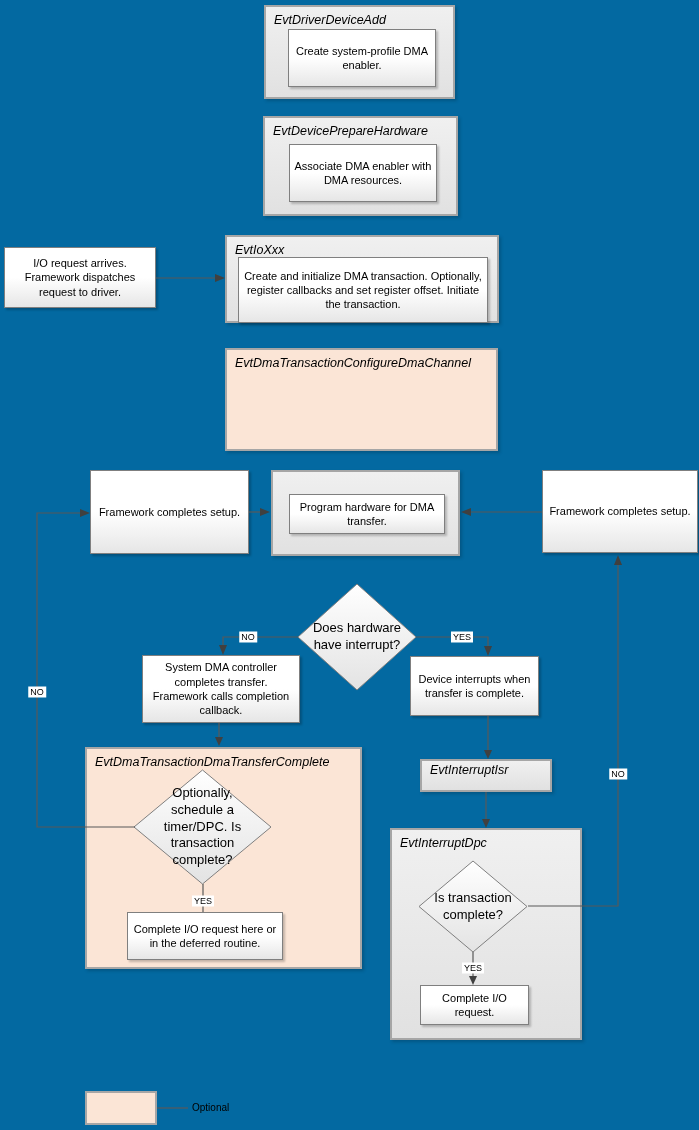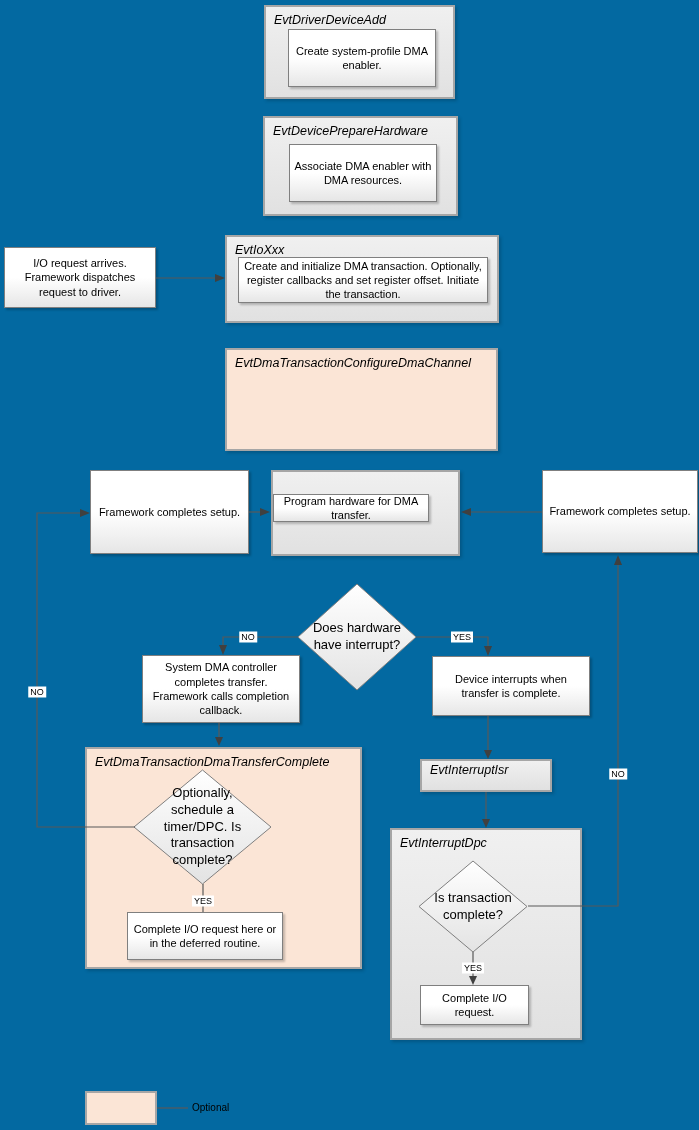--- a/index.html
+++ b/index.html
@@ -39,51 +39,51 @@
 
   <div class="gray-outer" style="left:263px;top:116px;width:195px;height:100px">
     <div class="node-title">EvtDevicePrepareHardware</div>
     <div class="inner-box" style="left:24px;top:26px;width:148px;height:58px">Associate DMA enabler with DMA resources.</div>
   </div>
 
   <div class="plain-box" style="left:4px;top:247px;width:152px;height:61px">I/O request arrives. Framework dispatches request to driver.</div>
 
   <div class="gray-outer" style="left:225px;top:235px;width:274px;height:88px">
     <div class="node-title">EvtIoXxx</div>
-    <div class="inner-box" style="left:11px;top:20px;width:250px;height:46px">Create and initialize DMA transaction. Optionally, register callbacks and set register offset. Initiate the transaction.</div>
+    <div class="inner-box" style="left:11px;top:20px;width:250px;height:66px">Create and initialize DMA transaction. Optionally, register callbacks and set register offset. Initiate the transaction.</div>
   </div>
 
   <div class="peach-outer" style="left:225px;top:348px;width:273px;height:103px">
     <div class="node-title">EvtDmaTransactionConfigureDmaChannel</div>
   </div>
 
   <div class="plain-box" style="left:90px;top:470px;width:159px;height:84px">Framework completes setup.</div>
 
   <div class="gray-outer" style="left:271px;top:470px;width:189px;height:86px">
-    <div class="inner-box" style="left:0;top:22px;width:156px;height:28px">Program hardware for DMA transfer.</div>
+    <div class="inner-box" style="left:16px;top:22px;width:156px;height:40px">Program hardware for DMA transfer.</div>
   </div>
 
   <div class="plain-box" style="left:542px;top:470px;width:156px;height:83px">Framework completes setup.</div>
 
   <div class="diamond" style="left:297px;top:583px;width:120px;height:108px">
     <svg width="120" height="108">
       <defs>
           <linearGradient id="dg1" x1="0" y1="0" x2="0" y2="1">
         <stop offset="0" stop-color="#ffffff"></stop>
             <stop offset="1" stop-color="#e3e3e3"></stop>
       </linearGradient>
         </defs>
       <polygon points="60,1 119,54 60,107 1,54" fill="url(#dg1)" stroke="#7f7f7f" stroke-width="1"></polygon>
     </svg>
     <div class="dtext" style="padding:0 10px">Does hardware have interrupt?</div>
   </div>
 
   <div class="plain-box" style="left:142px;top:655px;width:158px;height:68px">System DMA controller completes transfer. Framework calls completion callback.</div>
 
-  <div class="plain-box" style="left:432px;top:656px;width:158px;height:60px">Device interrupts when transfer is complete.</div>
+  <div class="plain-box" style="left:410px;top:656px;width:129px;height:60px">Device interrupts when transfer is complete.</div>
 
   <div class="gray-outer" style="left:420px;top:759px;width:132px;height:33px">
     <div class="node-title" style="padding-top:2px">EvtInterruptIsr</div>
   </div>
 
   <div class="peach-outer" style="left:85px;top:747px;width:277px;height:222px">
     <div class="node-title">EvtDmaTransactionDmaTransferComplete</div>
   </div>
 
   <div class="diamond" style="left:133px;top:769px;width:139px;height:116px">

